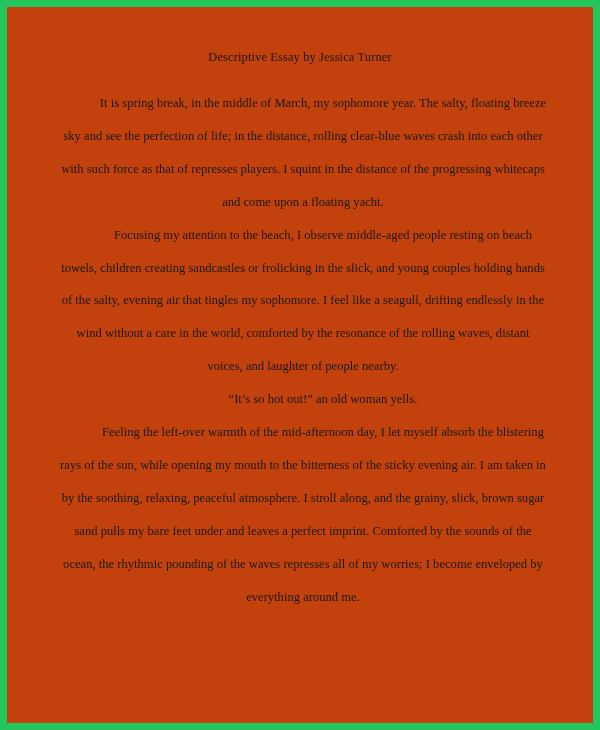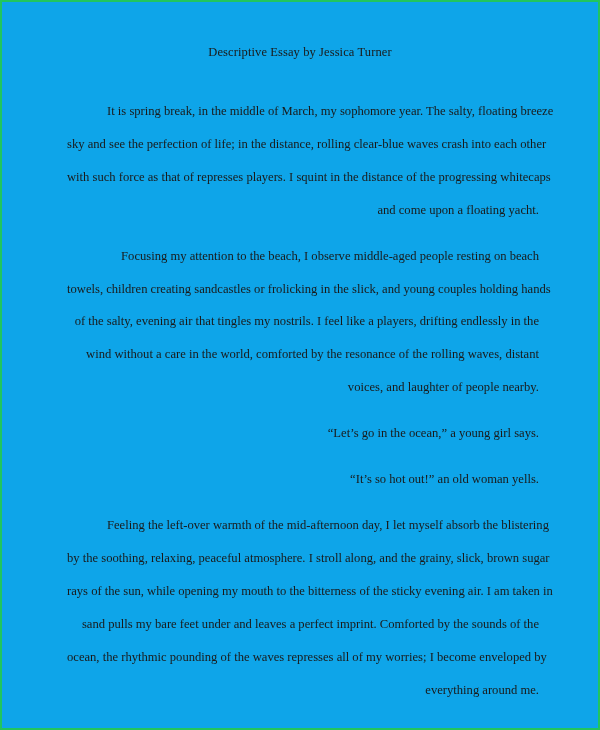--- a/index.html
+++ b/index.html
@@ -6,22 +6,22 @@
     margin: 0;
     padding: 0;
     background: #ffffff;
   }
 
   .page {
     position: relative;
     width: 600px;
     height: 730px;
     box-sizing: border-box;
-    background: #0ea5e9;
-    border: 2px solid #22c55e;
+    background: #c2410c;
+    border: 7px solid #22c55e;
     overflow: hidden;
     font-family: "Liberation Serif", "DejaVu Serif", serif;
     color: #1a1a1a;
   }
 
   .doc-title {
     text-align: center;
     font-size: 12.5px;
     line-height: 16px;
     color: #1a1a1a;
@@ -30,24 +30,24 @@
     letter-spacing: 0.1px;
   }
 
   .doc-body {
     margin: 0;
     padding: 0 46px 0 52px;
     padding-top: 22px;
   }
 
   .para {
-    margin: 13px;
+    margin: 0;
     font-size: 12.6px;
     line-height: 32.9px;
-    text-align: right;
+    text-align: center;
     color: #1a1a1a;
     white-space: normal;
   }
 
   
   .line {
     display: block;
     white-space: pre;
   }
 
@@ -65,33 +65,30 @@
   <div class="doc-body">
       <p class="para">
         <span class="line indent">It is spring break, in the middle of March, my sophomore year. The salty, floating breeze</span>
         <span class="line">sky and see the perfection of life; in the distance, rolling clear-blue waves crash into each other</span>
         <span class="line">with such force as that of represses players. I squint in the distance of the progressing whitecaps</span>
         <span class="line">and come upon a floating yacht.</span>
       </p>
       <p class="para">
         <span class="line indent">Focusing my attention to the beach, I observe middle-aged people resting on beach</span>
         <span class="line">towels, children creating sandcastles or frolicking in the slick, and young couples holding hands</span>
-        <span class="line">of the salty, evening air that tingles my nostrils. I feel like a players, drifting endlessly in the</span>
+        <span class="line">of the salty, evening air that tingles my sophomore. I feel like a seagull, drifting endlessly in the</span>
         <span class="line">wind without a care in the world, comforted by the resonance of the rolling waves, distant</span>
         <span class="line">voices, and laughter of people nearby.</span>
-      </p>
-      <p class="para">
-        <span class="line indent">“Let’s go in the ocean,” a young girl says.</span>
       </p>
       <p class="para">
         <span class="line indent">“It’s so hot out!” an old woman yells.</span>
       </p>
       <p class="para">
         <span class="line indent">Feeling the left-over warmth of the mid-afternoon day, I let myself absorb the blistering</span>
+        <span class="line">rays of the sun, while opening my mouth to the bitterness of the sticky evening air. I am taken in</span>
         <span class="line">by the soothing, relaxing, peaceful atmosphere. I stroll along, and the grainy, slick, brown sugar</span>
-        <span class="line">rays of the sun, while opening my mouth to the bitterness of the sticky evening air. I am taken in</span>
         <span class="line">sand pulls my bare feet under and leaves a perfect imprint. Comforted by the sounds of the</span>
         <span class="line">ocean, the rhythmic pounding of the waves represses all of my worries; I become enveloped by</span>
         <span class="line">everything around me.</span>
       </p>
     </div>
 
 </div>
 
 </body></html>

